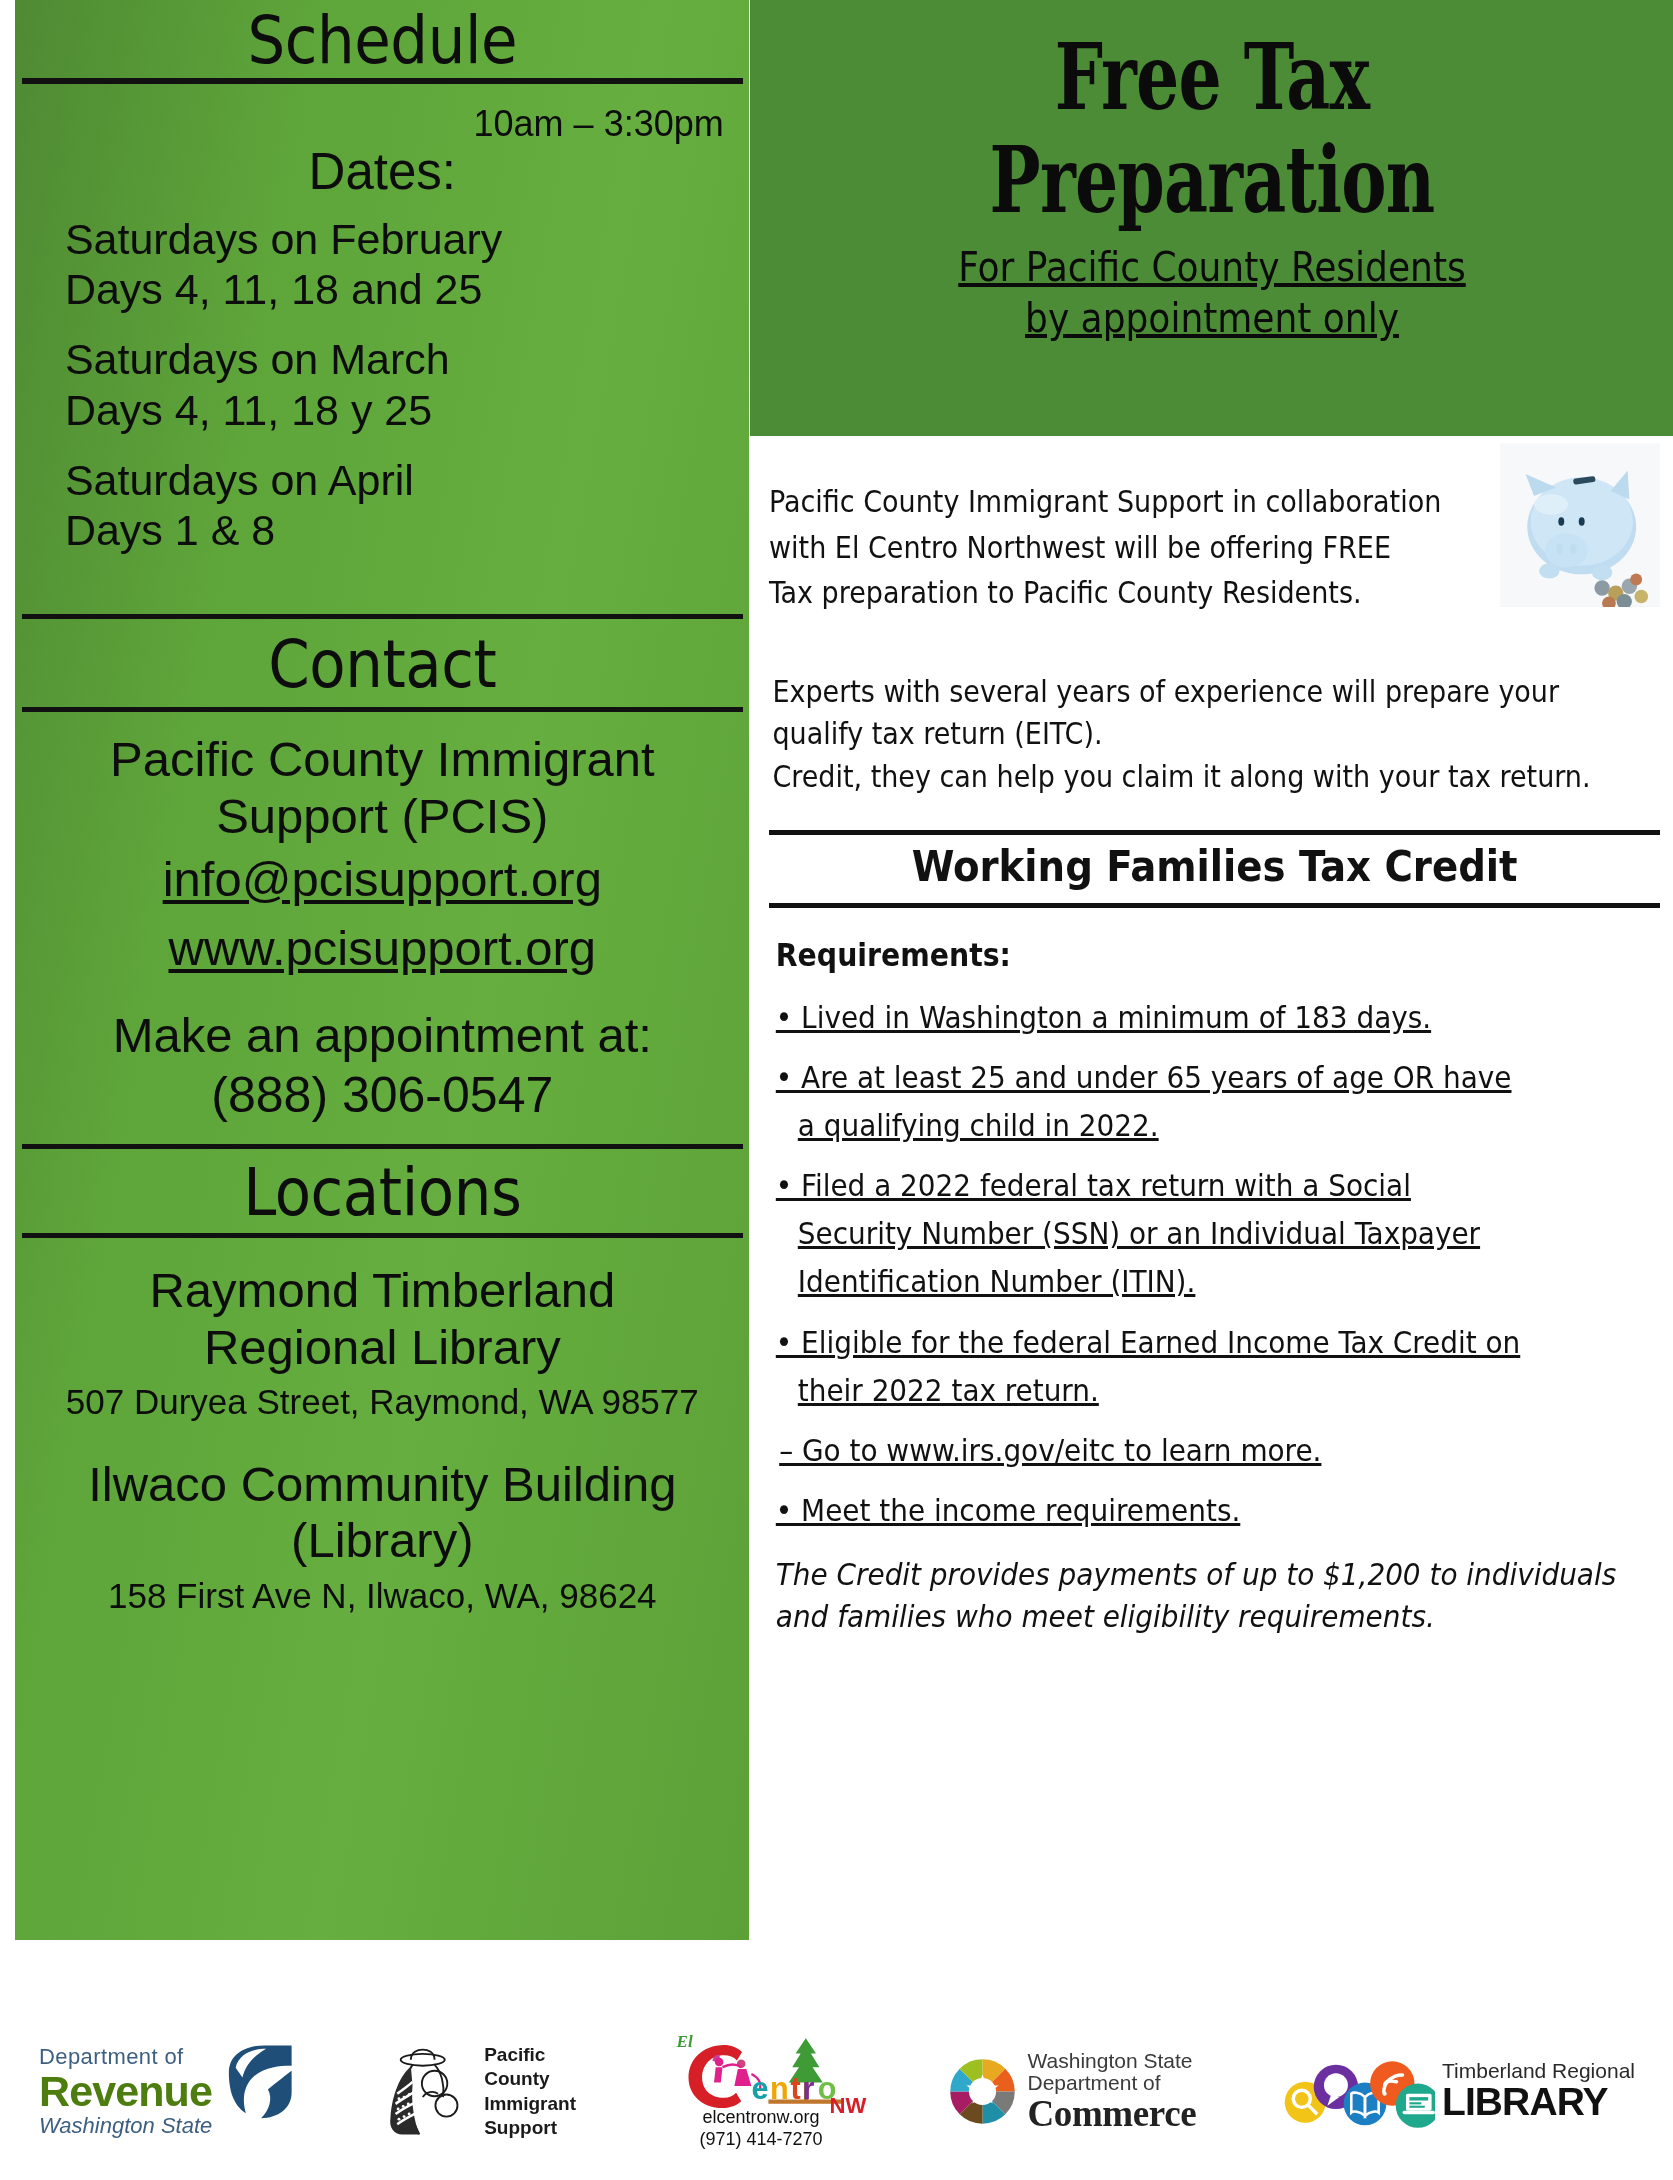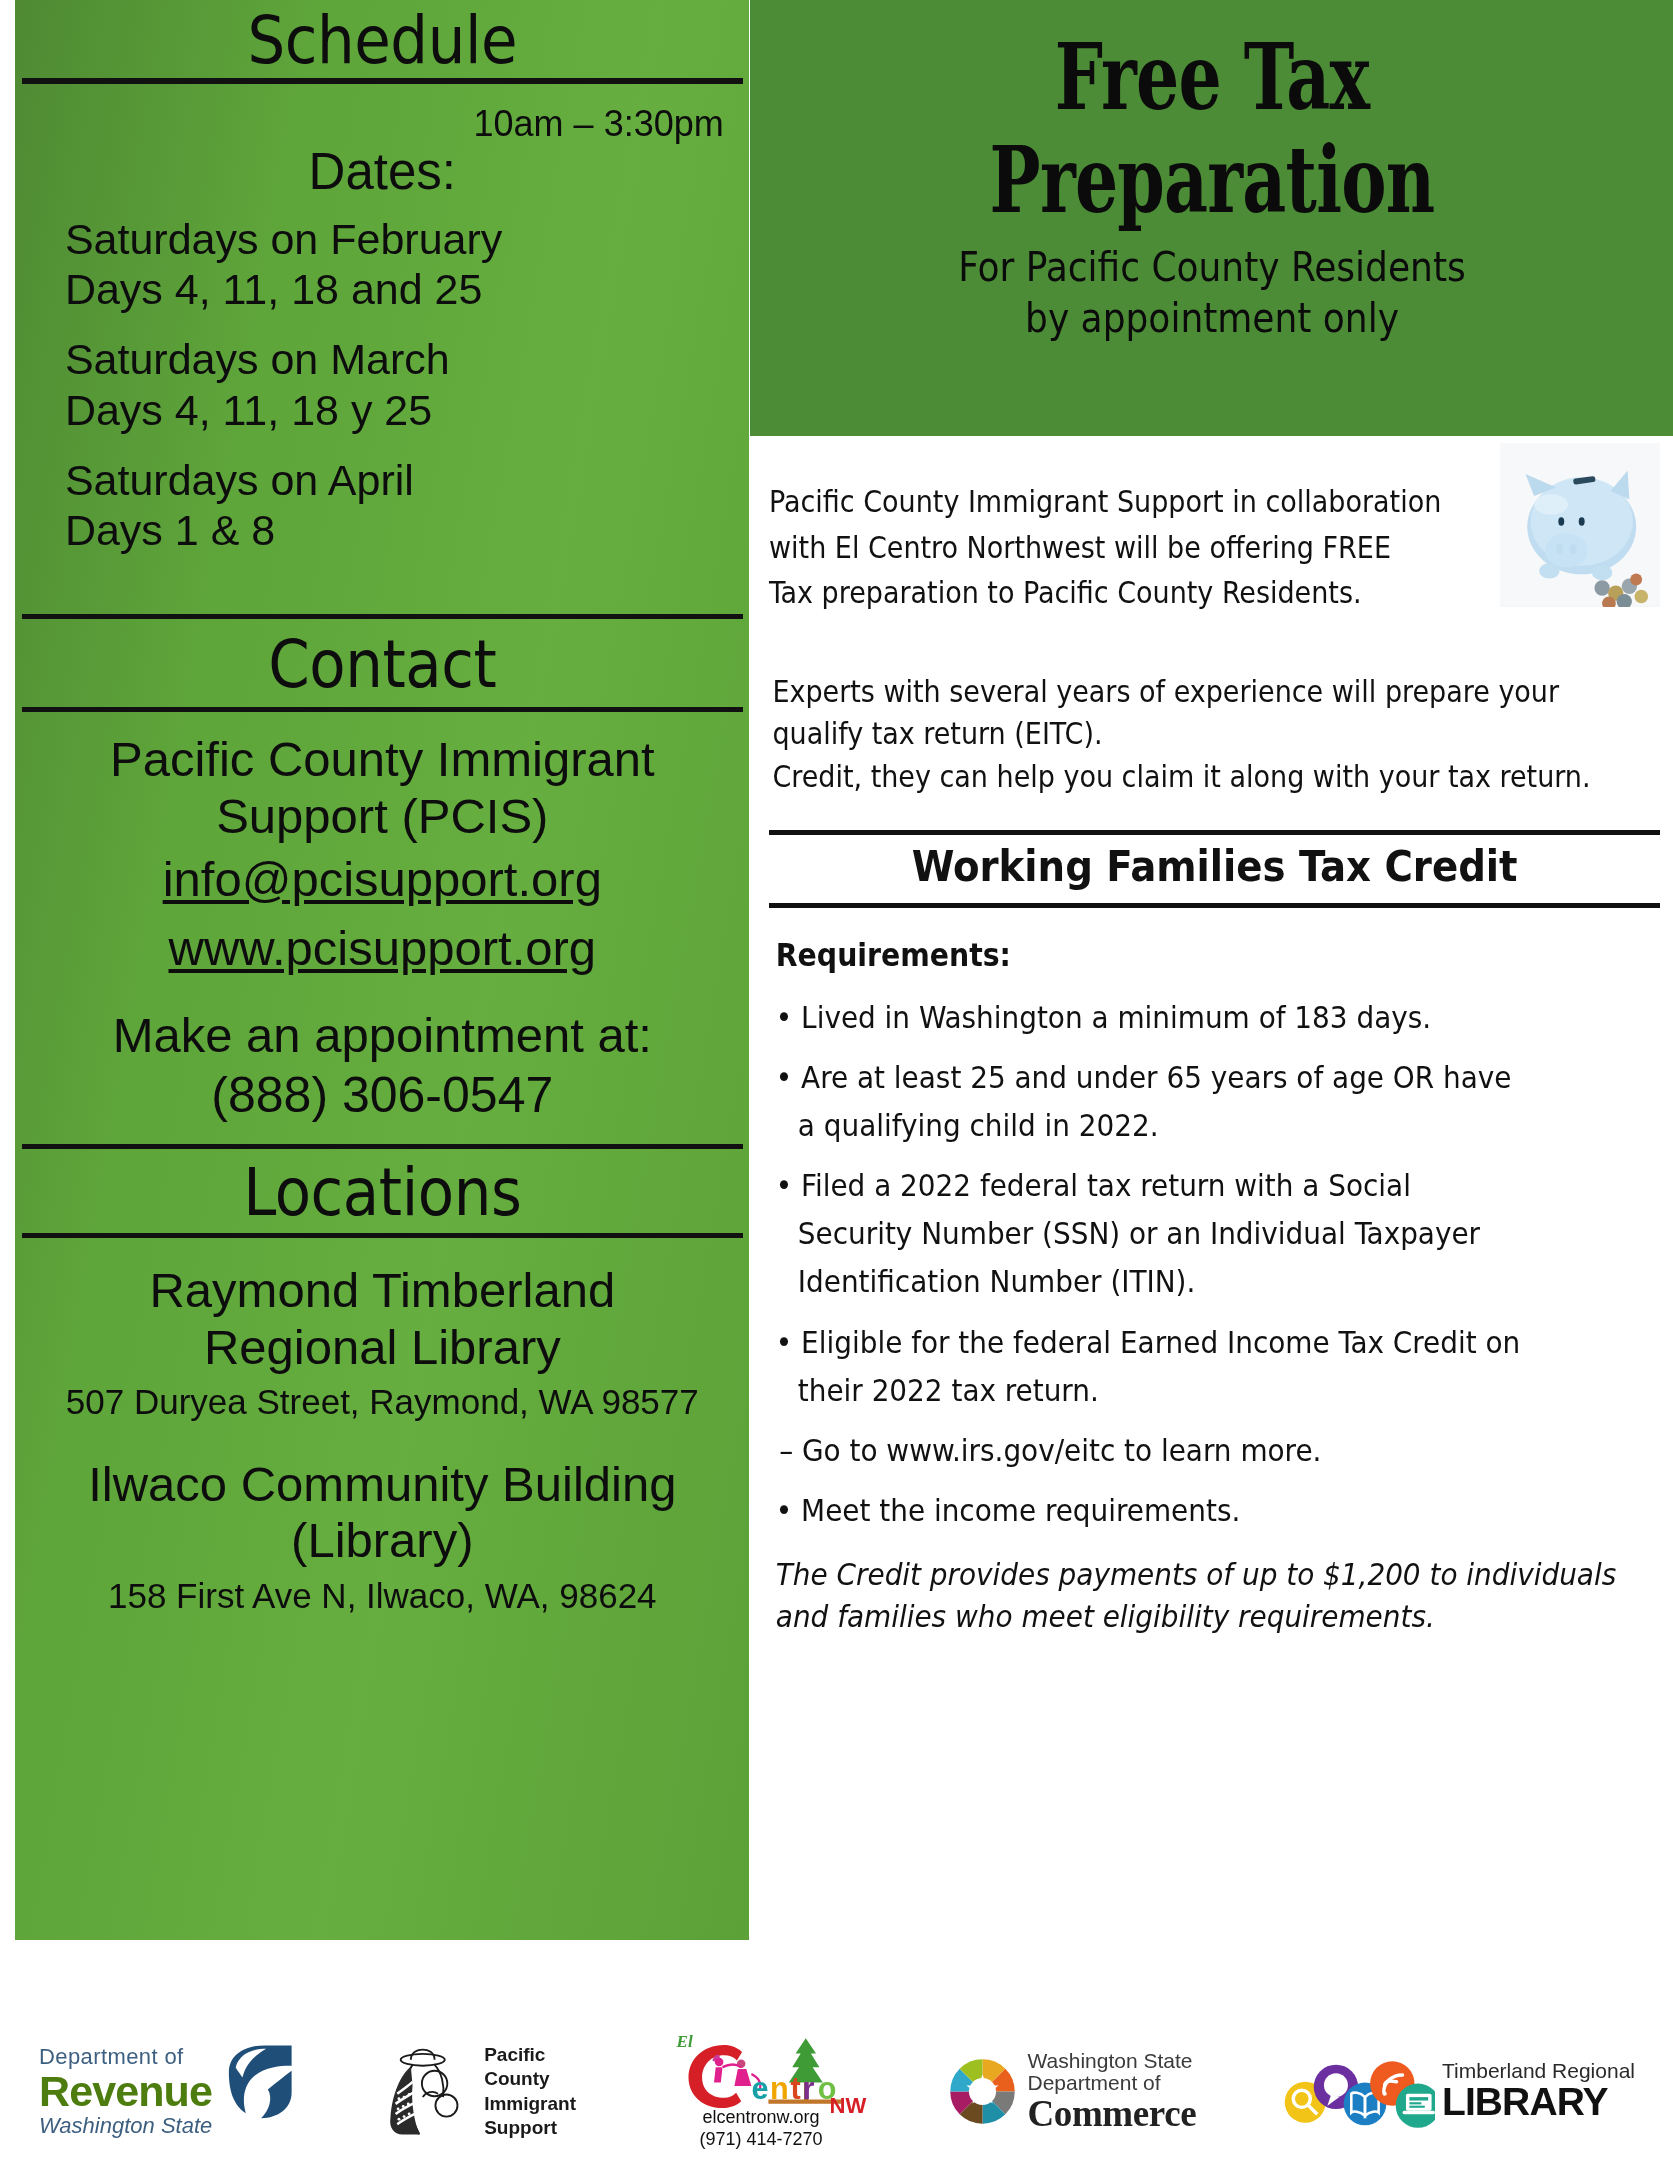--- a/index.html
+++ b/index.html
@@ -61,20 +61,21 @@
     font-weight: 700;
     font-size: 92px;
     line-height: 1.12;
     letter-spacing: -0.9px;
     padding-top: 25.6px;
     transform: scaleX(0.82);
   }
   .hdr .sub {
     font-size: 40px; line-height: 1.28; padding-top: 10.2px;
     font-family: "DejaVu Sans Condensed","Liberation Sans", sans-serif;
+    text-decoration: underline;
   }
 
   
   .rbody {
     position: absolute; left: 750px; top: 436px; width: 924px; height: 1504px;
     padding: 0 13.6px 0 19px; color:#111;
     font-family: "DejaVu Sans Condensed","Liberation Sans", sans-serif;
   }
   .intro-wrap { position: relative; padding-top: 43px; }
   .intro-p { font-size: 30px; line-height: 1.52; width: 673px; }
@@ -87,21 +88,21 @@
 
   .wftc-head {
     margin-top: 31px;
   }
   .rule2 { height: 5.1px; background:#111; }
   .wftc-title {
     text-align:center; font-weight:700; font-size: 43px; padding: 6px 0 12px;
     font-family: "DejaVu Sans Condensed","Liberation Sans", sans-serif;
   }
   .req-label { font-weight: 700; font-size: 31.5px; padding-top: 29px; padding-left: 6.8px;}
-  .req-list { padding-top: 8.5px; padding-left: 6.8px; }
+  .req-list { padding-top: 8.5px; padding-left: 6.8px; text-decoration: underline; }
   .req-item { font-size: 31px; line-height: 1.55; padding-top: 12px; }
   .req-item .cont { display:block; padding-left: 22px; }
   .italic-note { font-style: italic; font-size: 31px; line-height: 1.36; padding-top: 19px; padding-left: 6.8px; }
 
   
   .footer {
     position:absolute; left:0; top: 2003px; width: 1674px; height: 177px;
     display:flex; align-items:center; justify-content: space-between;
     padding: 0 39px;
   }

